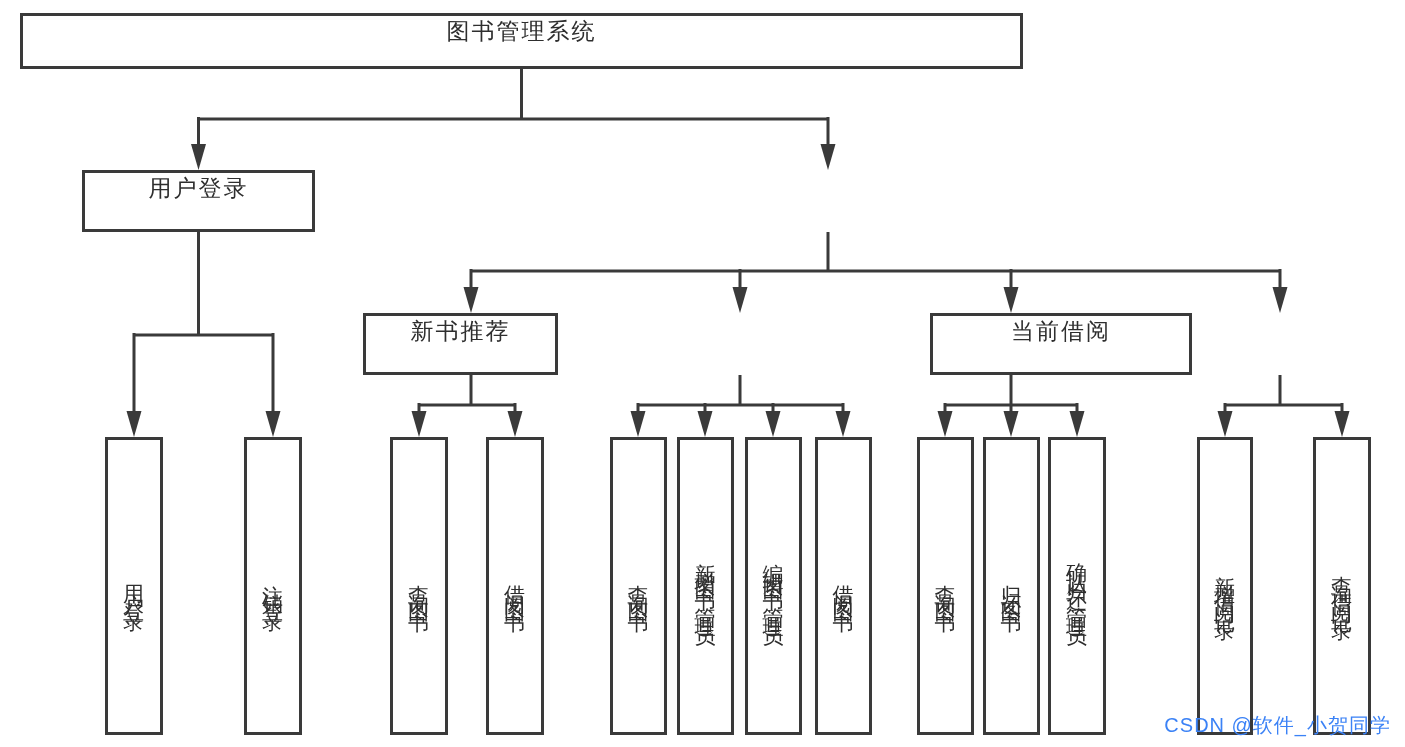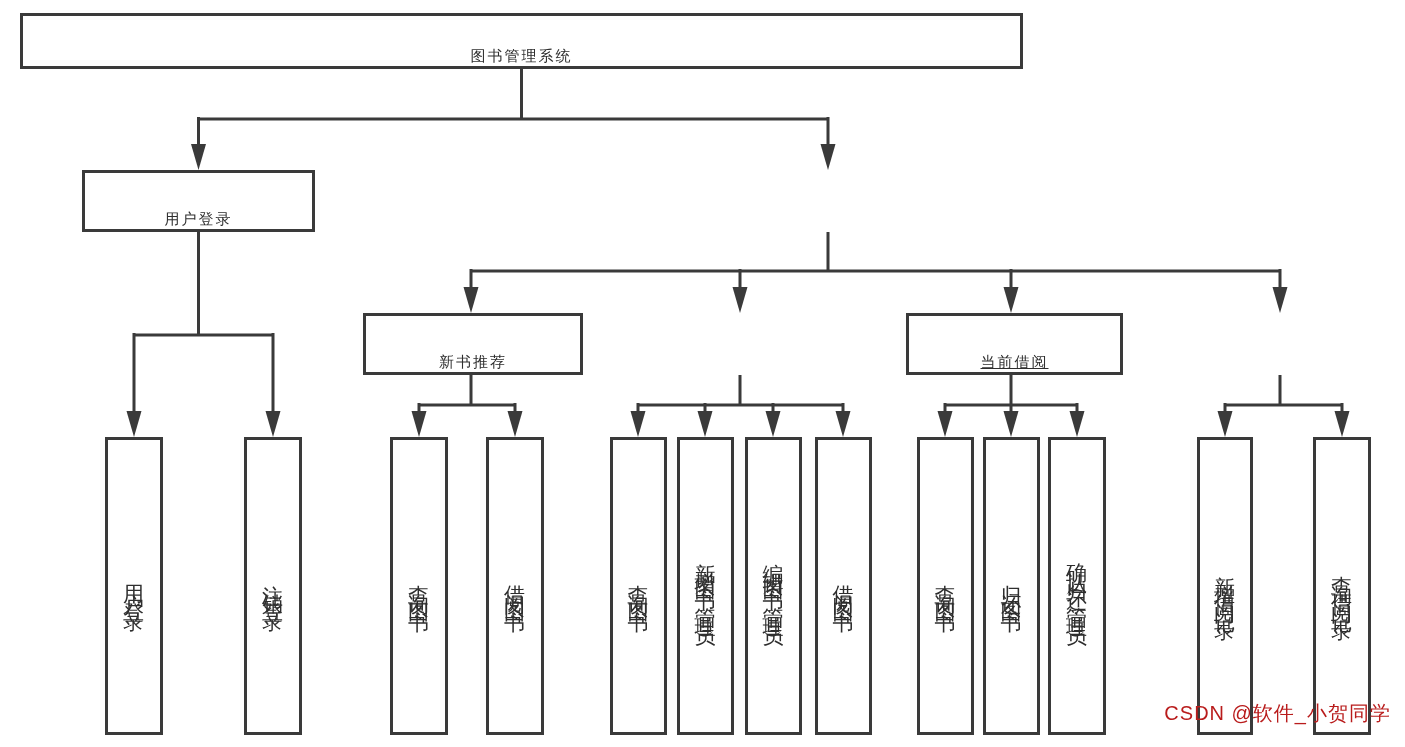--- a/index.html
+++ b/index.html
@@ -30,24 +30,24 @@
   svg.wires polygon {
     fill: #3a3a3a;
     stroke: none;
   }
   .node {
     position: absolute;
     box-sizing: border-box;
     border: 3px solid #3a3a3a;
     background: #ffffff;
     display: flex;
-    align-items: flex-end;
+    align-items: flex-start;
     justify-content: center;
     color: #2e2e2e;
-    font-size: 15px;
+    font-size: 23px;
     letter-spacing: 2px;
     white-space: nowrap;
   }
   .leaf {
     position: absolute;
     box-sizing: border-box;
     border: 3px solid #3a3a3a;
     background: #ffffff;
     top: 437px;
     height: 298px;
@@ -59,23 +59,23 @@
   .leaf .v {
     writing-mode: vertical-rl;
     text-orientation: mixed;
     font-size: 21px;
     line-height: 1;
     letter-spacing: 9px;
   }
   .watermark {
     position: absolute;
     right: 14px;
-    bottom: 20px;
+    bottom: 8px;
     font-size: 20px;
-    color: #b91c1c;
+    color: #3b82f6;
     letter-spacing: 1px;
     white-space: nowrap;
   }
 </style>
 </head>
 <body>
 
 <div class="canvas">
 
   <svg class="wires" viewBox="0 0 1405 747">
@@ -129,24 +129,24 @@
   </svg>
 
   <div class="node" style="left:20px; top:13px; width:1003px; height:56px;">
     <span>图书管理系统</span>
   </div>
 
   <div class="node" style="left:82px; top:170px; width:233px; height:62px;">
     <span>用户登录</span>
   </div>
 
-  <div class="node" style="left:363px; top:313px; width:220px; height:62px;">
+  <div class="node" style="left:363px; top:313px; width:195px; height:62px;">
     <span>新书推荐</span>
   </div>
-  <div class="node" style="left:906px; top:313px; width:217px; height:62px;text-decoration:underline;">
+  <div class="node" style="left:930px; top:313px; width:262px; height:62px;">
     <span>当前借阅</span>
   </div>
 
   <div class="leaf" style="left:105px; width:58px;">
     <span class="v">用户登录</span>
   </div>
   <div class="leaf" style="left:244px; width:58px;">
     <span class="v">注销登录</span>
   </div>
 

